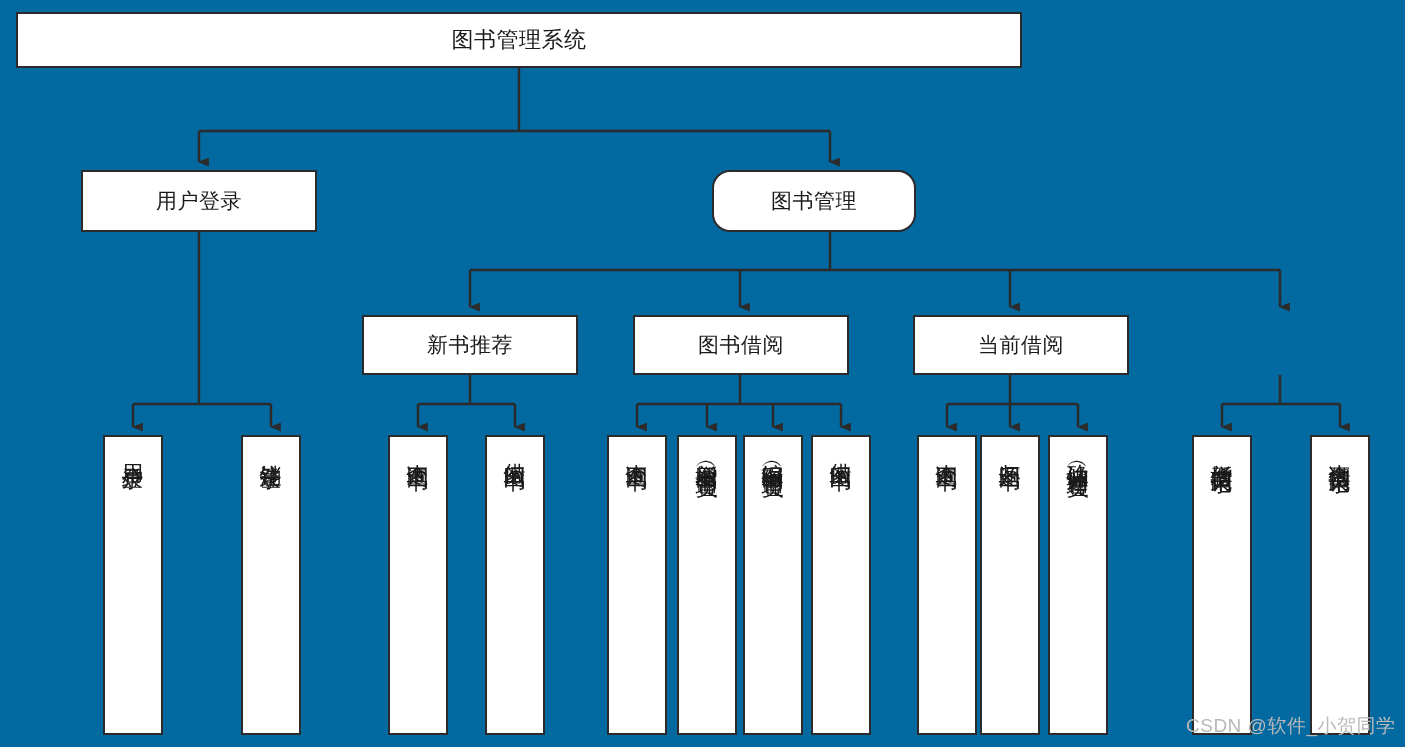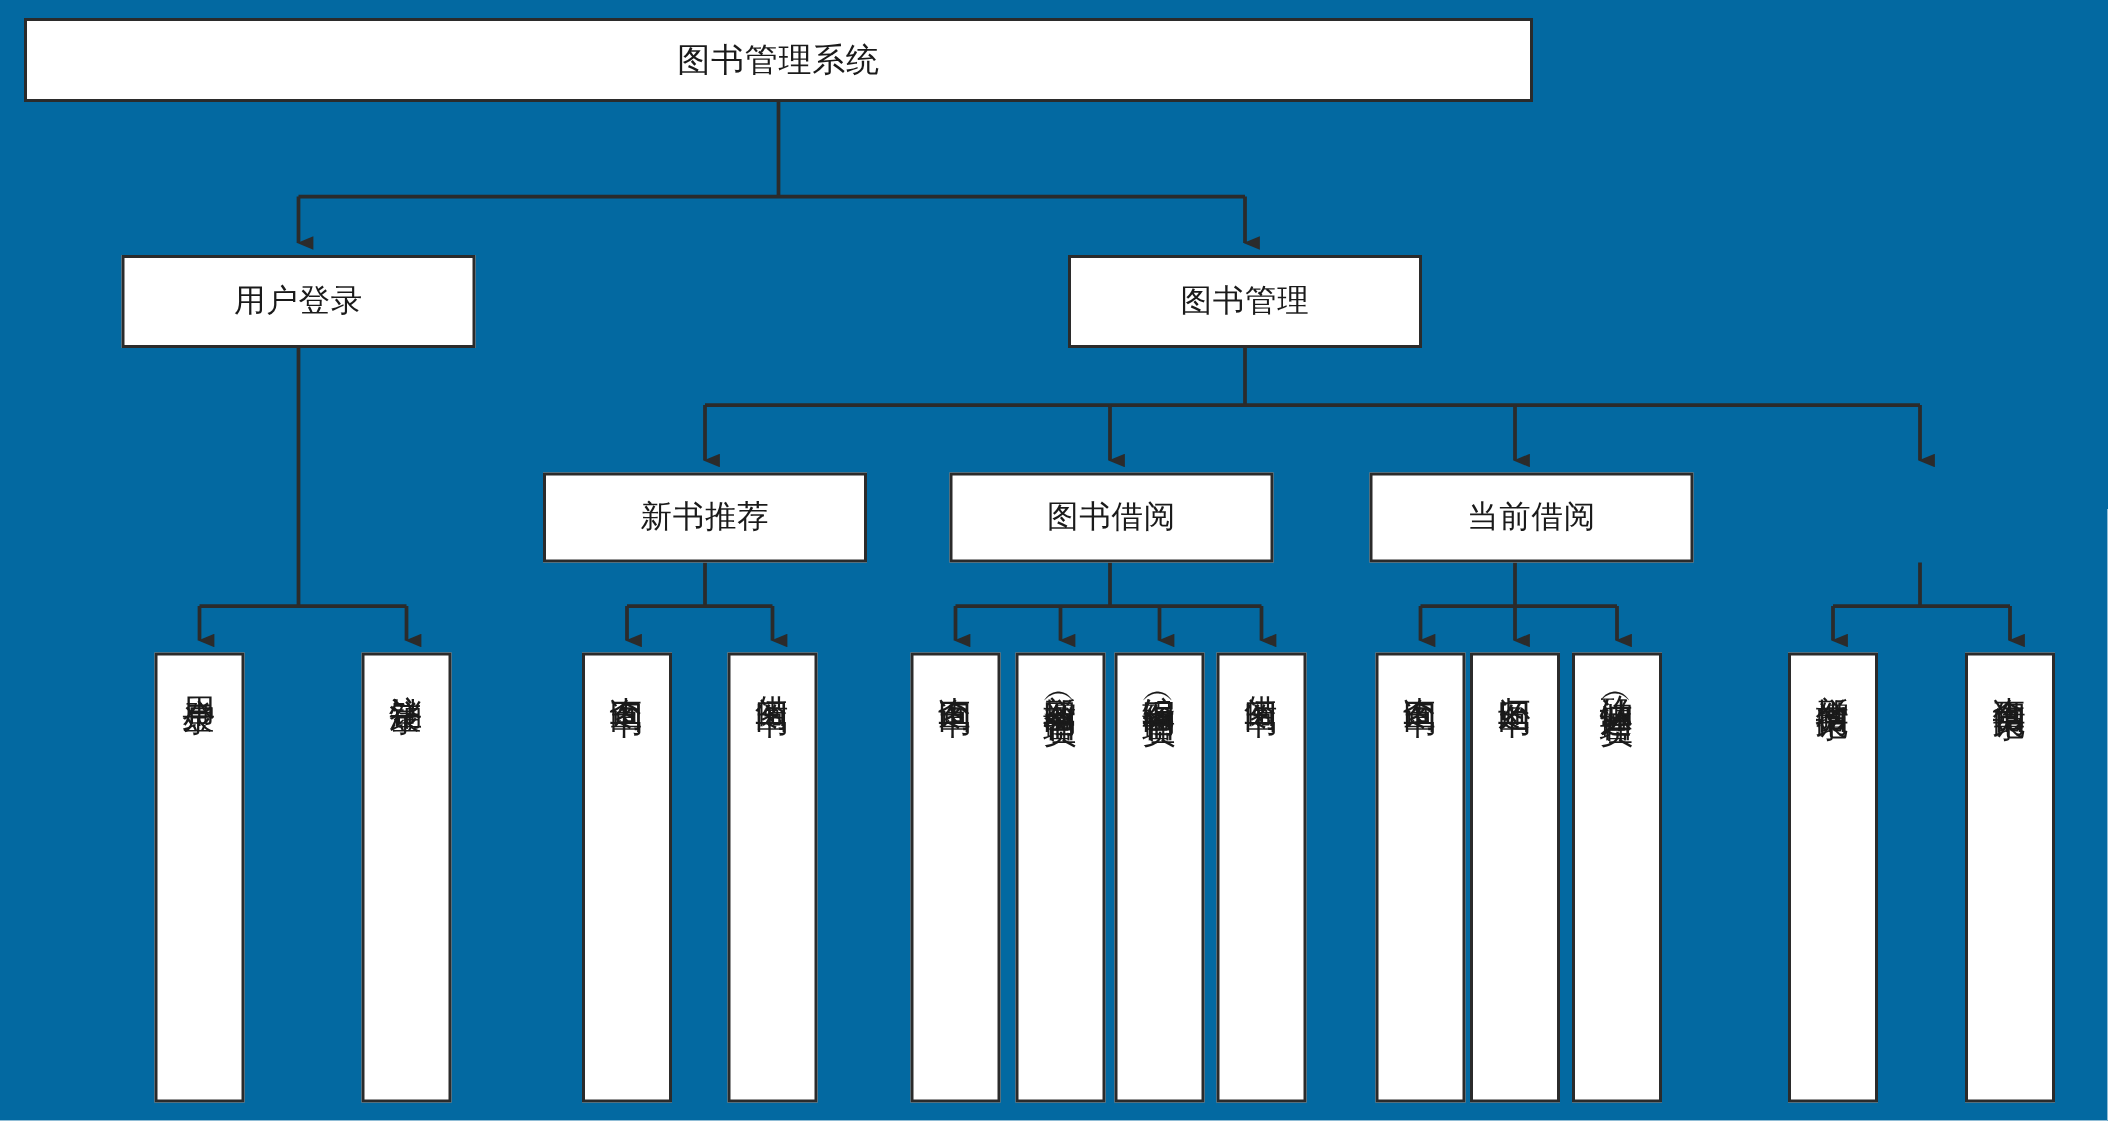--- a/index.html
+++ b/index.html
@@ -133,21 +133,21 @@
   </svg>
 
   <div class="node horiz root" style="left:16px; top:12px; width:1006px; height:56px;">
     <span class="node-label">图书管理系统</span>
   </div>
 
   <div class="node horiz" style="left:81px; top:170px; width:236px; height:62px;">
     <span class="node-label">用户登录</span>
   </div>
 
-  <div class="node horiz" style="left:712px; top:170px; width:236px; height:62px;">
+  <div class="node horiz" style="left:712px; top:170px; width:204px; height:62px;border-radius:18px;">
     <span class="node-label">图书管理</span>
   </div>
 
   <div class="node horiz" style="left:633px; top:315px; width:216px; height:60px;">
     <span class="node-label">图书借阅</span>
   </div>
 
   <div class="node horiz" style="left:362px; top:315px; width:216px; height:60px;">
     <span class="node-label">新书推荐</span>
   </div>
@@ -202,14 +202,15 @@
   </div>
 
   <div class="node leaf" style="left:1192px; top:435px; width:60px; height:300px;">
     <span class="node-label">新增借阅记录</span>
   </div>
 
   <div class="node leaf" style="left:1310px; top:435px; width:60px; height:300px;">
     <span class="node-label">查询借阅记录</span>
   </div>
 
+  <div id="watermark">CSDN @软件_小贺同学</div>
 
 </div>
 
 </body></html>

